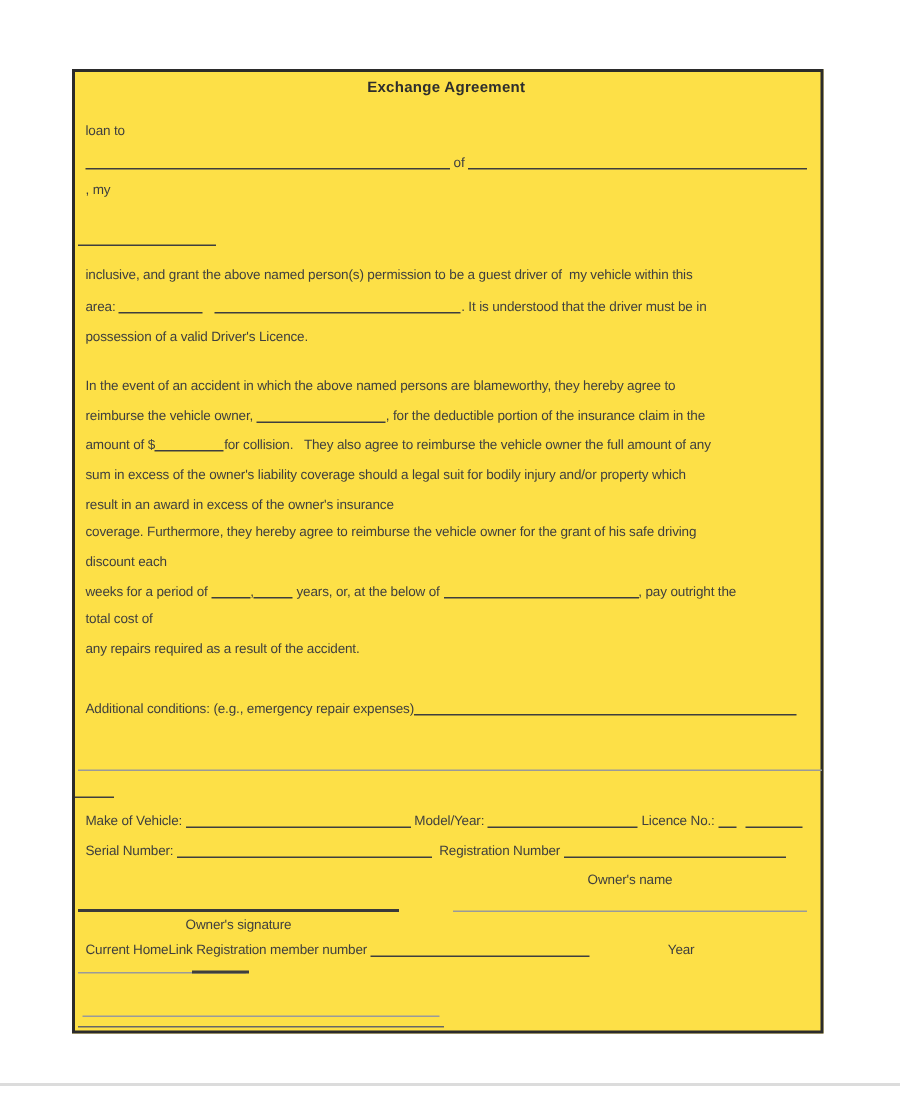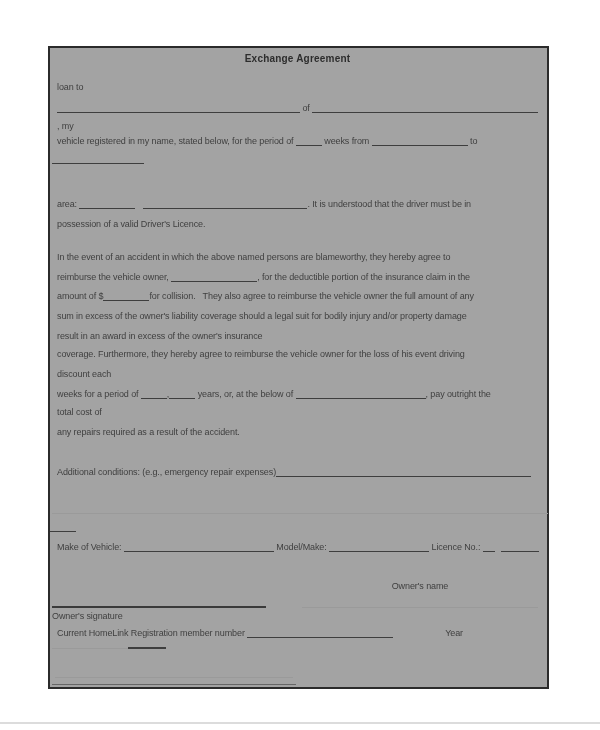--- a/index.html
+++ b/index.html
@@ -2,21 +2,21 @@
 <html><head>
 <meta charset="utf-8">
 <style>
   html,body{margin:0;padding:0;background:#ffffff;}
   .page{
     position:relative;width:600px;height:730px;background:#ffffff;overflow:hidden;
     font-family:"Liberation Sans", sans-serif;
   }
   #form-box{
     position:absolute;left:48px;top:46px;width:501px;height:643px;
-    border:2px solid #2b2b2b;background:#a3a3a3;box-sizing:border-box;overflow:visible;
+    border:2px solid #2b2b2b;background:#fde047;box-sizing:border-box;overflow:visible;
   }
   .line{
     position:absolute;left:7px;height:15px;line-height:15px;
     font-size:9px;letter-spacing:-0.1px;color:#3f3f3f;white-space:pre;
   }
   .blank{display:inline-block;height:10px;border-bottom:1px solid #3e3e3e;vertical-align:-2px;}
   .gap{display:inline-block;height:1px;}
   .rule{position:absolute;height:0;border-top:1px solid #3e3e3e;}
 
   .it0{top:3px;left:0;width:495px;text-align:center;font-weight:bold;font-size:10px;letter-spacing:.2px;color:#2d2d2d;}
@@ -45,52 +45,53 @@
   .it23{top:492px}
   .it24{top:512px}
   .it26{top:578px}
   .it27{top:600px;left:2px;width:112px;border-top-color:#9a9a9a;}
   .it28{top:599px;left:78px;width:38px;border-top-width:2px;}
   .it29{top:629px;left:5px;width:238px;border-top-color:#9a9a9a;}
   .it30{top:636px;left:2px;width:244px;border-top-color:#666;}
 
   .sig-line-l{position:absolute;top:558px;left:2px;width:214px;height:0;border-top:2px solid #3a3a3a;}
   .sig-line-r{position:absolute;top:559px;left:252px;width:236px;height:0;border-top:1px solid #9a9a9a;}
-  .sig-lab-l{position:absolute;top:561px;left:2px;width:214px;height:15px;line-height:15px;font-size:9px;letter-spacing:-0.1px;color:#3f3f3f;}
+  .sig-lab-l{position:absolute;top:561px;left:2px;width:214px;text-align:center;height:15px;line-height:15px;font-size:9px;letter-spacing:-0.1px;color:#3f3f3f;}
   .sig-lab-r{position:absolute;top:531px;left:252px;width:236px;text-align:center;height:15px;line-height:15px;font-size:9px;letter-spacing:-0.1px;color:#3f3f3f;}
 
   .bottom-band{position:absolute;left:0;top:722px;width:600px;height:2px;background:#dcdcdc;}
 </style>
 </head>
 <body>
 
 <div class="page">
   <div id="form-box">
       <div class="line it0"><span>Exchange Agreement</span></div>
       <div class="line it2"><span>loan to</span></div>
       <div class="line it3"><span class="blank" style="width: 243px;"></span><span> of </span><span class="blank" style="width: 226px;"></span></div>
       <div class="line it4"><span>, my</span></div>
-      <div class="line it5"><span>vehicle registered in my name, stated below, for the period of </span><span class="blank" style="width: 26px;"></span><span> weeks from </span><span class="blank" style="width: 96px;"></span><span> to</span></div>
       <div class="rule it6"></div>
+      <div class="line it7"><span>inclusive, and grant the above named person(s) permission to be a guest driver of  my vehicle within this</span></div>
       <div class="line it9"><span>possession of a valid Driver's Licence.</span></div>
       <div class="line it8"><span>area: </span><span class="blank" style="width: 56px;"></span><span class="gap" style="width: 8px;"></span><span class="blank" style="width: 164px;"></span><span>. It is understood that the driver must be in</span></div>
       <div class="line it10"><span>In the event of an accident in which the above named persons are blameworthy, they hereby agree to</span></div>
       <div class="line it12"><span>amount of $</span><span class="blank" style="width: 46px;"></span><span>for collision.   They also agree to reimburse the vehicle owner the full amount of any</span></div>
       <div class="line it11"><span>reimburse the vehicle owner, </span><span class="blank" style="width: 86px;"></span><span>, for the deductible portion of the insurance claim in the</span></div>
-      <div class="line it13"><span>sum in excess of the owner's liability coverage should a legal suit for bodily injury and/or property damage</span></div>
+      <div class="line it13"><span>sum in excess of the owner's liability coverage should a legal suit for bodily injury and/or property which</span></div>
       <div class="line it14"><span>result in an award in excess of the owner's insurance</span></div>
-      <div class="line it15"><span>coverage. Furthermore, they hereby agree to reimburse the vehicle owner for the loss of his event driving</span></div>
+      <div class="line it15"><span>coverage. Furthermore, they hereby agree to reimburse the vehicle owner for the grant of his safe driving</span></div>
       <div class="line it16"><span>discount each</span></div>
       <div class="line it17"><span>weeks for a period of </span><span class="blank" style="width: 26px;"></span><span>,</span><span class="blank" style="width: 26px;"></span><span> years, or, at the below of </span><span class="blank" style="width: 130px;"></span><span>, pay outright the</span></div>
       <div class="line it18"><span>total cost of</span></div>
       <div class="line it20"><span>Additional conditions: (e.g., emergency repair expenses)</span><span class="blank" style="width: 255px;"></span></div>
       <div class="line it19"><span>any repairs required as a result of the accident.</span></div>
       <div class="rule it21"></div>
       <div class="rule it22"></div>
-      <div class="line it23"><span>Make of Vehicle: </span><span class="blank" style="width: 150px;"></span><span> Model/Make: </span><span class="blank" style="width: 100px;"></span><span> Licence No.: </span><span class="blank" style="width: 12px;"></span><span class="gap" style="width: 6px;"></span><span class="blank" style="width: 38px;"></span></div>
+      <div class="line it23"><span>Make of Vehicle: </span><span class="blank" style="width: 150px;"></span><span> Model/Year: </span><span class="blank" style="width: 100px;"></span><span> Licence No.: </span><span class="blank" style="width: 12px;"></span><span class="gap" style="width: 6px;"></span><span class="blank" style="width: 38px;"></span></div>
+      <div class="line it24"><span>Serial Number: </span><span class="blank" style="width: 170px;"></span><span>  Registration Number </span><span class="blank" style="width: 148px;"></span></div>
       <div class="sig-line-l"></div>
       <div class="sig-line-r"></div>
       <div class="sig-lab-l">Owner's signature</div>
       <div class="sig-lab-r">Owner's name</div>
       <div class="line it26"><span>Current HomeLink Registration member number </span><span class="blank" style="width: 146px;"></span><span class="gap" style="width: 52px;"></span><span>Year</span></div>
       <div class="rule it27"></div>
       <div class="rule it28"></div>
       <div class="rule it29"></div>
       <div class="rule it30"></div>
     </div>

